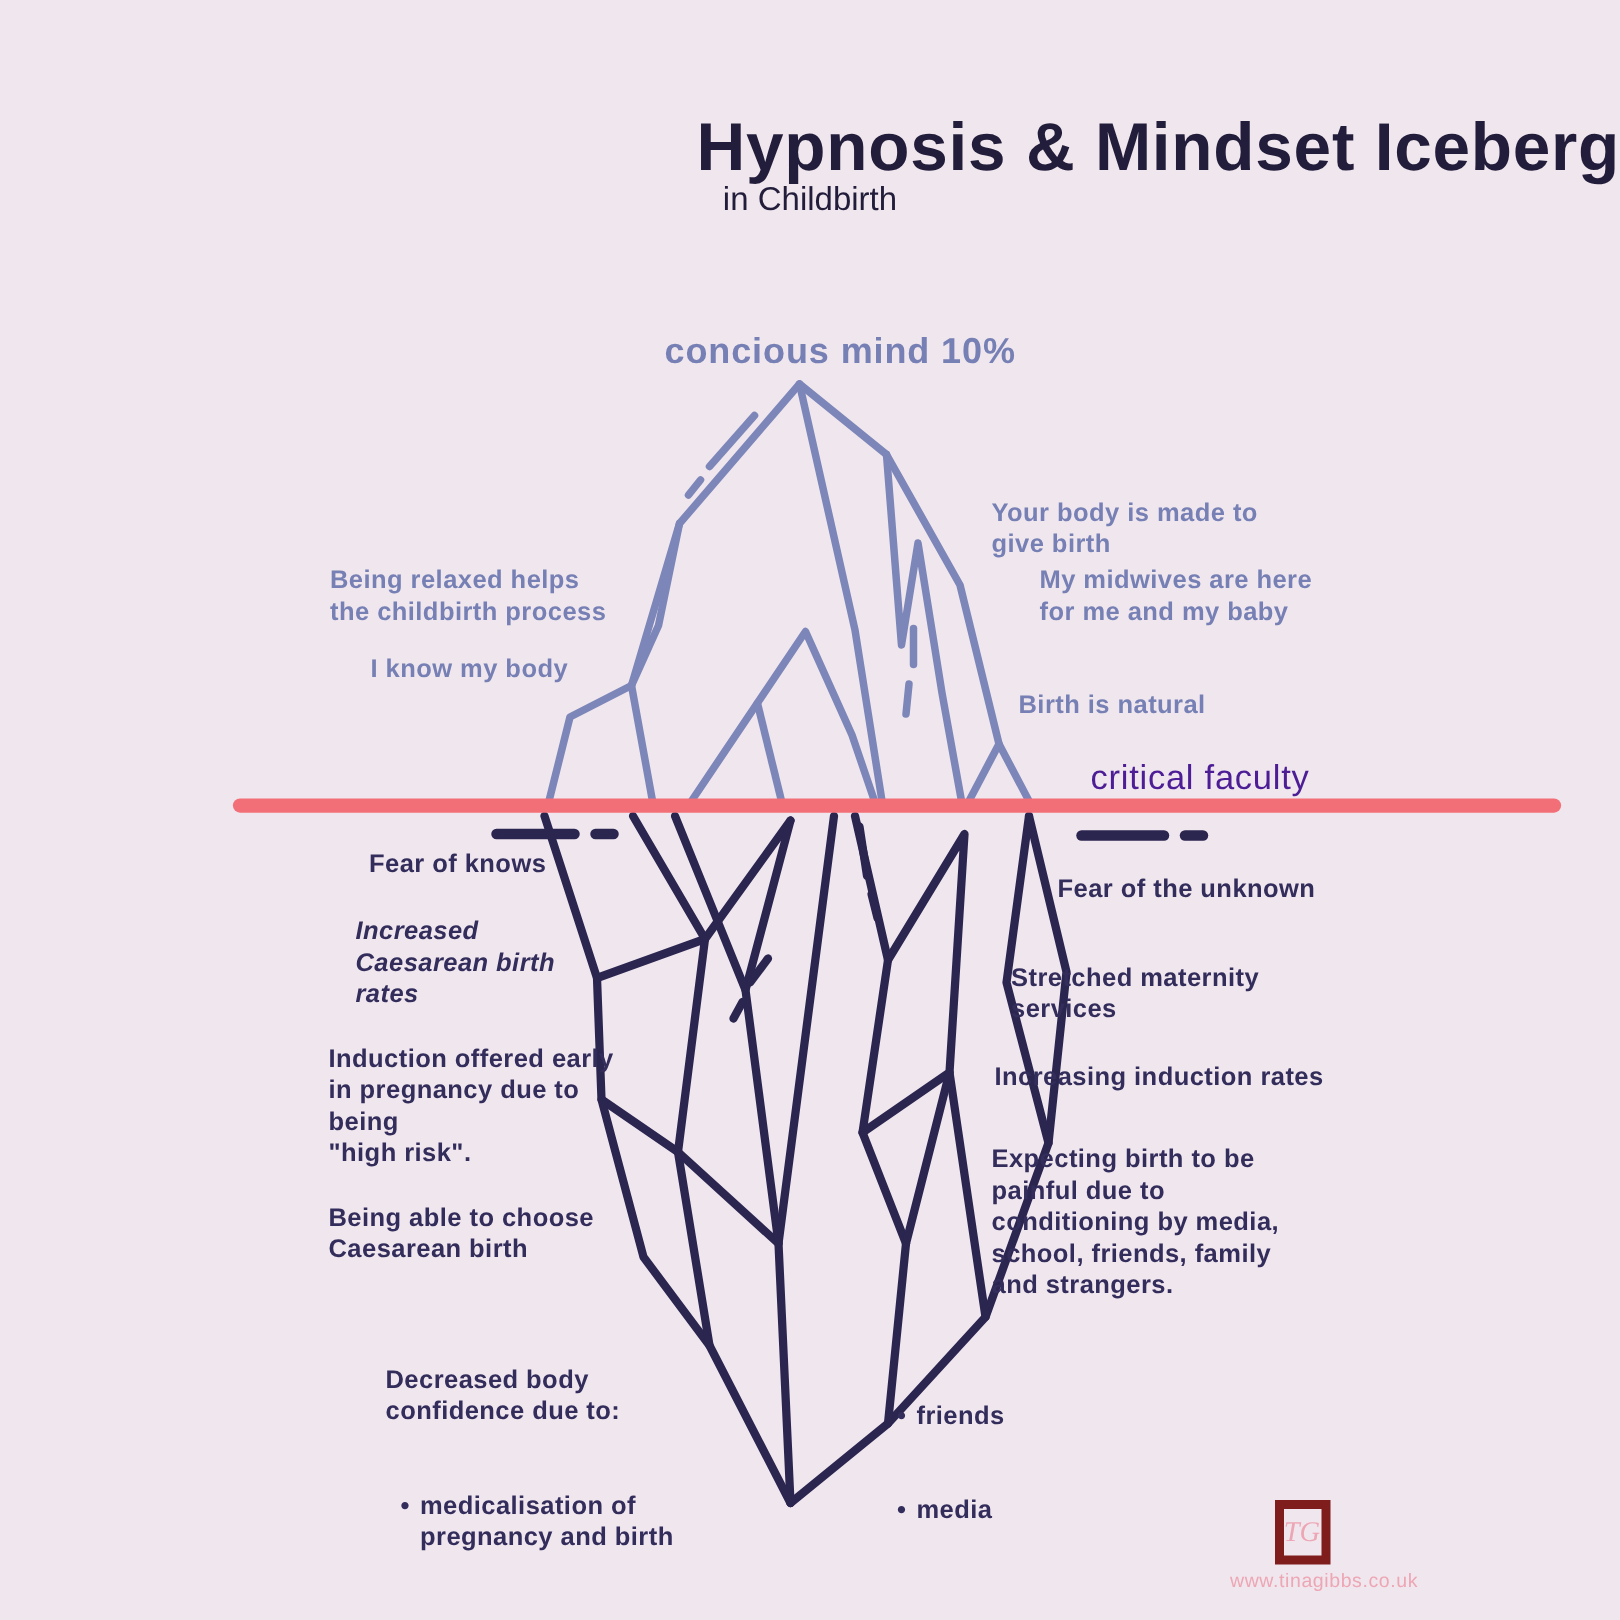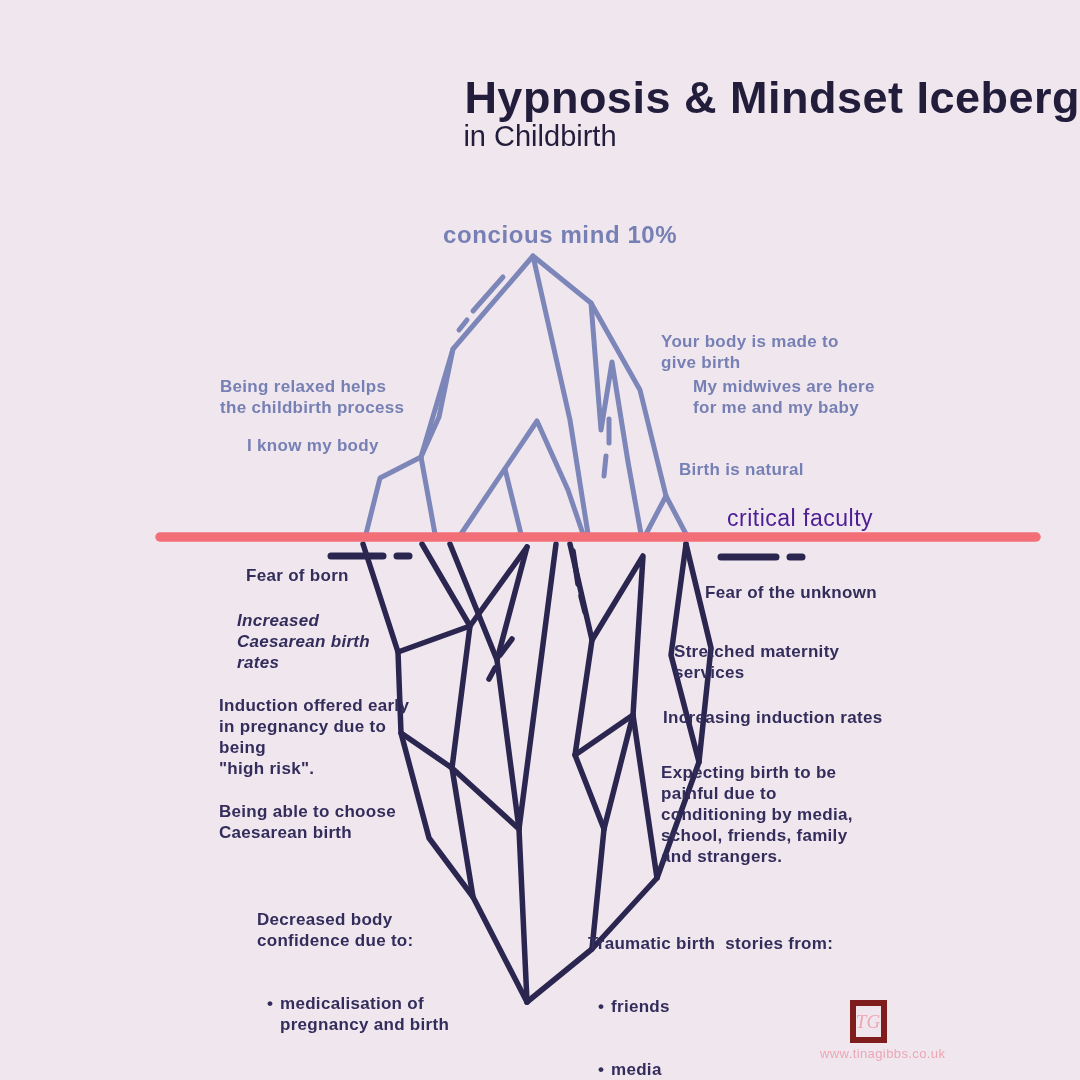--- a/index.html
+++ b/index.html
@@ -7,21 +7,21 @@
     position:relative;width:1080px;height:1080px;overflow:hidden;
     background:#f0e6ee;font-family:"Liberation Sans",sans-serif;
   }
   .iceberg-svg{position:absolute;left:0;top:0;}
   .title-main{
     position:absolute;top:72px;left:0;width:1080px;text-align:right;
     font-size:45px;font-weight:700;letter-spacing:.5px;color:#221d3a;
   }
   .title-sub{
     position:absolute;top:120px;left:0;width:1080px;text-align:center;
-    font-size:29px;font-weight:400;color:#221d3a;
+    font-size:22px;font-weight:400;color:#221d3a;
   }
   .zone-label{position:absolute;font-weight:600;letter-spacing:.6px;}
   .conscious-label{left:443px;top:221px;font-size:24px;color:#7680b4;}
   .subconscious-label{left:0;top:1011px;width:1080px;text-align:center;font-size:25px;color:#332d5b;}
   .critical-label{left:727px;top:505px;font-size:23px;font-weight:500;color:#4c1d95;letter-spacing:.5px;}
   .thought{
     position:absolute;white-space:pre-wrap;font-size:17px;font-weight:600;
     letter-spacing:.3px;line-height:21px;
   }
   .above{color:#7680b4;}
@@ -112,21 +112,21 @@
 
   <div class="thought above ab2">Being relaxed helps
 the childbirth process</div>
   <div class="thought above ab3">I know my body</div>
   <div class="thought above ab4">Your body is made to
 give birth</div>
   <div class="thought above ab5">My midwives are here
 for me and my baby</div>
   <div class="thought above ab6">Birth is natural</div>
 
-  <div class="thought below bl1">Fear of born</div>
+  <div class="thought below bl1">Fear of knows</div>
   <div class="thought below bl2">Increased
 Caesarean birth
 rates</div>
   <div class="thought below bl3">Induction offered early
 in pregnancy due to
 being
 "high risk".</div>
   <div class="thought below bl4">Being able to choose
 Caesarean birth</div>
 
@@ -149,21 +149,20 @@
   <div class="thought below br2">Stretched maternity
 services</div>
   <div class="thought below br3">Increasing induction rates</div>
   <div class="thought below br4">Expecting birth to be
 painful due to
 conditioning by media,
 school, friends, family
 and strangers.</div>
 
   <div class="thought below br-trauma">
-    <div>Traumatic birth  stories from:</div>
     <div class="bullet-row">
       <span class="dot">•</span>
       <span>friends</span>
     </div>
     <div class="bullet-row">
       <span class="dot">•</span>
       <span>media</span>
     </div>
     
     

